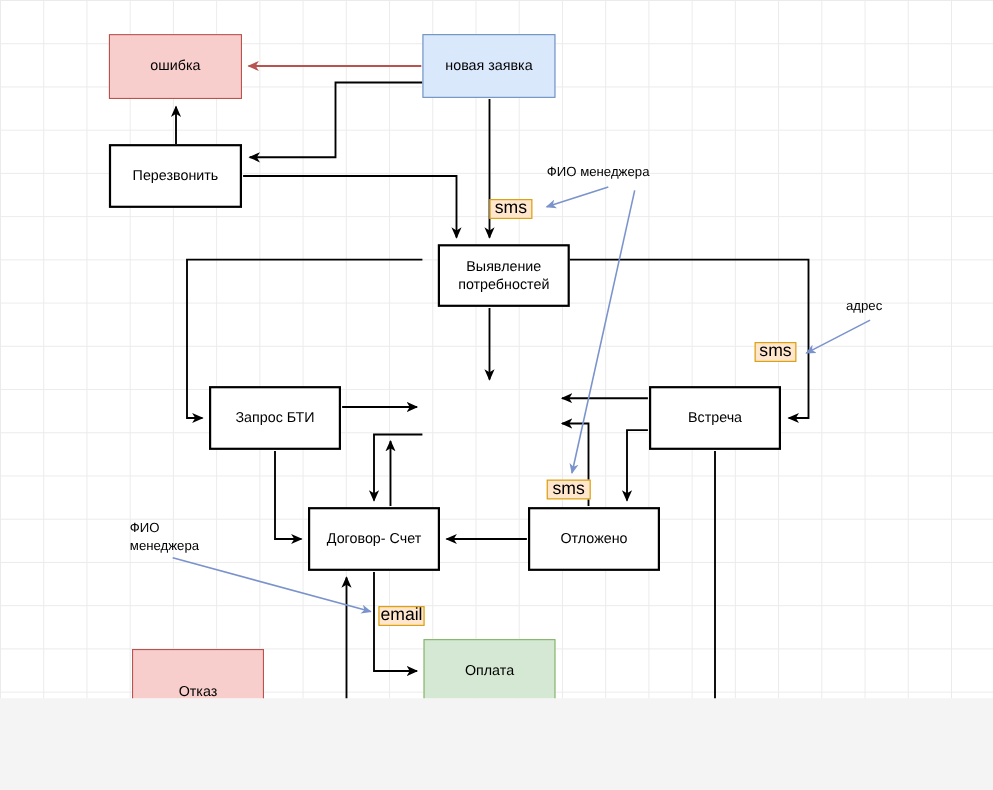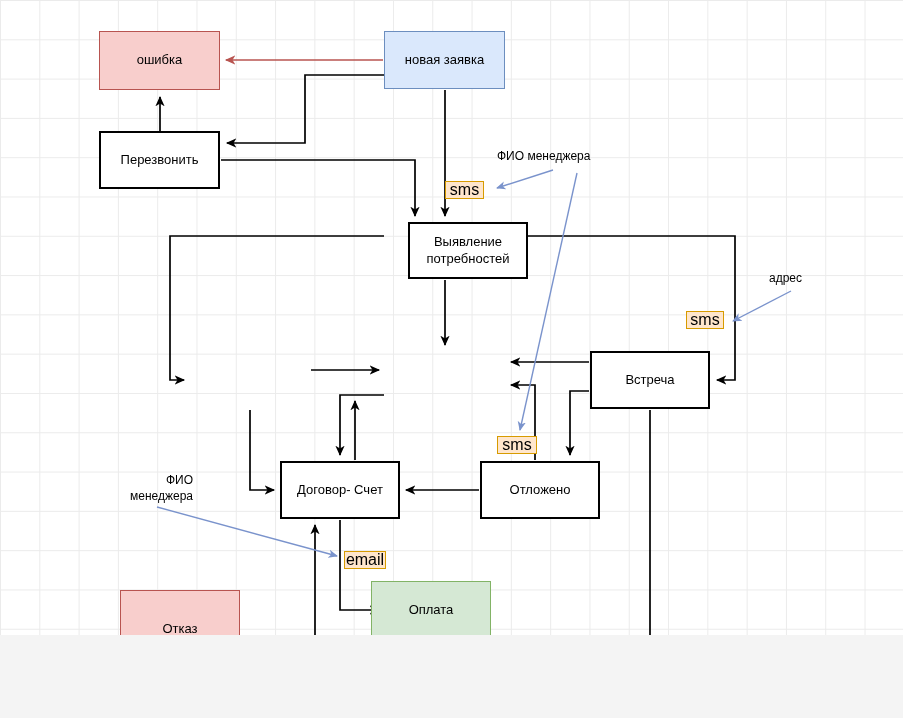--- a/index.html
+++ b/index.html
@@ -24,21 +24,21 @@
   }
   .badge{
     position:absolute; z-index:3; box-sizing:border-box;
     background:#ffe6cc; border:1px solid #d79b00;
     display:flex; align-items:center; justify-content:center;
     font-size:16px; color:#000;
   }
   .annotation{
     position:absolute; z-index:3; font-size:12px; color:#000; line-height:1.3;
   }
-  .annotation.center{text-align:right;}
+  .annotation.center{text-align:left;}
   .annotation span{display:block;}
 </style>
 </head>
 <body>
 
 <div class="canvas">
 
   <svg class="edges" width="903" height="718" viewBox="0 0 903 718">
     <defs>
       <marker id="m-black" viewBox="0 0 10 10" refX="8.5" refY="5" markerWidth="11" markerHeight="11" orient="auto" markerUnits="userSpaceOnUse">
@@ -87,39 +87,42 @@
   </div>
 
   <div class="node" style="left:99px;top:131px;width:121px;height:58px">
     <span>Перезвонить</span>
   </div>
 
   <div class="node" style="left:384px;top:31px;width:121px;height:58px;--fill:#dae8fc;--stroke:#6c8ebf;--bw:1px">
     <span>новая заявка</span>
   </div>
 
-  <div class="node" style="left:408px;top:222px;width:120px;height:57px">
+  <div class="node" style="left:398px;top:222px;width:120px;height:57px">
     <span>Выявление потребностей</span>
   </div>
 
+  <div class="node" style="left:190px;top:351px;width:120px;height:58px">
+    <span>Запрос БТИ</span>
+  </div>
 
 
   <div class="node" style="left:590px;top:351px;width:120px;height:58px">
     <span>Встреча</span>
   </div>
 
   <div class="node" style="left:280px;top:461px;width:120px;height:58px">
     <span>Договор- Счет</span>
   </div>
 
   <div class="node" style="left:480px;top:461px;width:120px;height:58px">
     <span>Отложено</span>
   </div>
 
-  <div class="node" style="left:371px;top:581px;width:120px;height:58px;--fill:#d5e8d4;--stroke:#82b366;--bw:1px">
+  <div class="node" style="left:385px;top:581px;width:120px;height:58px;--fill:#d5e8d4;--stroke:#82b366;--bw:1px">
     <span>Оплата</span>
   </div>
 
   <div class="node" style="left:120px;top:590px;width:120px;height:78px;--fill:#f8cecc;--stroke:#b85450;--bw:1px">
     <span>Отказ</span>
   </div>
 
   <div class="badge" style="left:445px;top:181px;width:39px;height:18px">
     <span>sms</span>
   </div>

